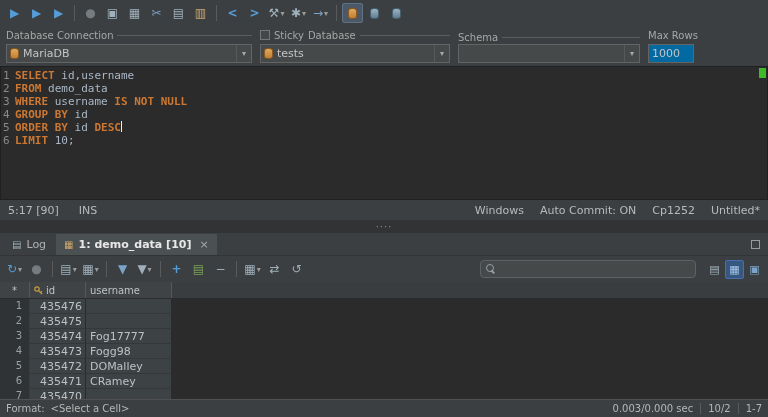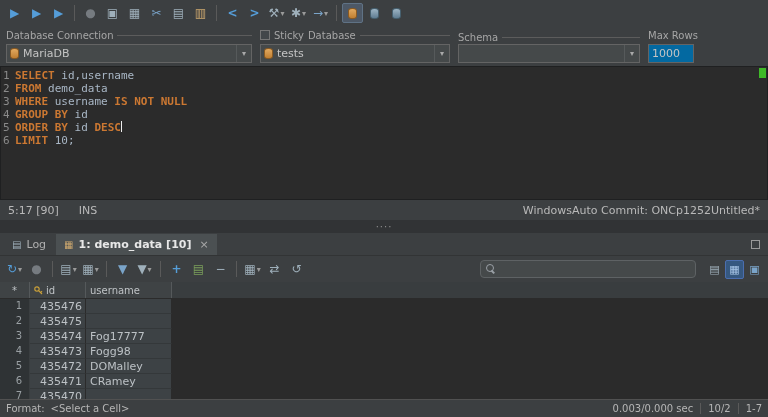--- a/index.html
+++ b/index.html
@@ -49,21 +49,21 @@
             font-family: "DejaVu Sans Mono", "Liberation Mono", monospace; font-size: 11px; line-height: 13px; cursor: text; }
   .code-line { display: flex; height: 13px; }
   .ln { width: 14px; flex: none; color: #8a8a8a; padding-left: 2px; }
   .code { white-space: pre; color: #a9b7c6; }
   .kw { color: #cc7832; font-weight: bold; }
   .cursor-bar { display: inline-block; width: 1px; height: 11px; background: #eeeeee; vertical-align: -1px; }
   .green-indicator { position: absolute; top: 1px; right: 1px; width: 7px; height: 10px; background: #3fb928; }
 
   
   .estatus { height: 20px; flex: none; display: flex; align-items: center; padding: 0 8px; gap: 20px; background: #3c3f41; color: #b9b9b9; }
-  .estatus .right { margin-left: auto; display: flex; }
+  .estatus .right { margin-left: auto; display: flex; gap: 16px; }
 
   
   .splitter { height: 13px; flex: none; background: #313335; display: flex; align-items: center; justify-content: center;
               color: #8f8f8f; font-size: 10px; letter-spacing: 1px; cursor: row-resize; }
 
   
   .tabbar { height: 23px; flex: none; display: flex; align-items: center; background: #3c3f41; padding: 0 4px; gap: 2px; border-bottom: 1px solid #323435; }
   .tab { display: flex; align-items: center; gap: 5px; height: 21px; padding: 0 8px; color: #b0b0b0; }
   .tab.active { background: #4b5052; color: #e8e8e8; font-weight: bold; }
   .tab-icon { font-size: 10px; font-weight: normal; }

